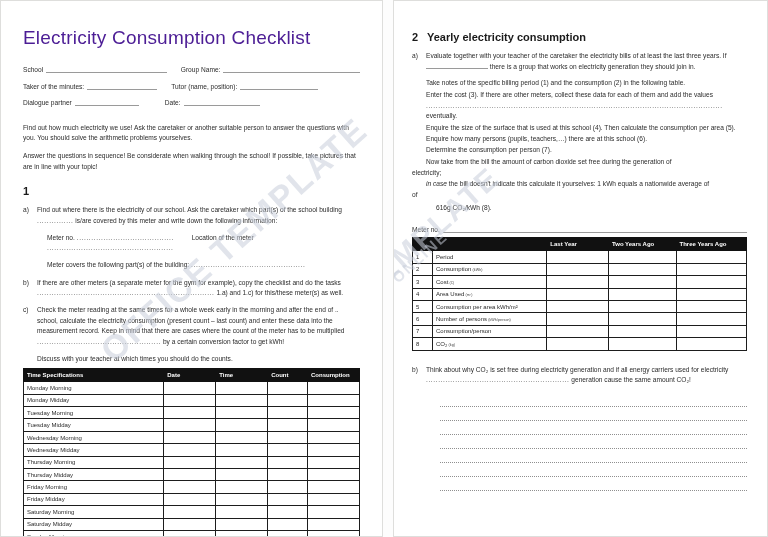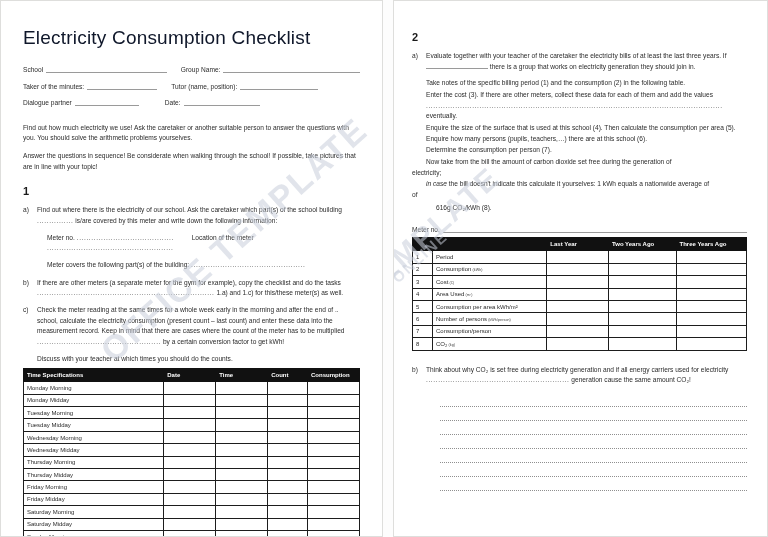--- a/index.html
+++ b/index.html
@@ -68,21 +68,21 @@
     left: 6px;
     top: 268px;
     transform: rotate(-42deg);
     transform-origin: left bottom;
   }
 
   
   .doc-title {
     font-size: 19px;
     font-weight: 400;
-    color: #0f172a;
+    color: #4c1d95;
     margin: 0 0 16px 0;
     letter-spacing: .2px;
   }
   .fieldrow {
     font-size: 6.6px;
     color: #2b2b2b;
     margin-bottom: 8.5px;
     display: flex;
     align-items: flex-end;
     white-space: nowrap;
@@ -403,20 +403,21 @@
     </div>
   </div>
 
   <div class="page page-right">
     <div class="wm wm-right-1">TEMPLATE</div>
     <div class="wm wm-right-2">ONLINE</div>
     <div class="inner inner-right">
 
       <div class="sect" style="margin-top:4px">
         <span class="sect-num">2</span>
+        <span class="sect-title">Yearly electricity consumption</span>
       </div>
 
       <div class="item">
         <span class="item-mark">a)</span>
         <span class="item-body">
           <span>Evaluate together with your teacher of the caretaker the electricity bills of at least the last three years. If</span>
           <span class="ul-line" style="width:62px"></span>
           <span>there is a group that works on electricity generation they should join in.</span>
         </span>
       </div>

